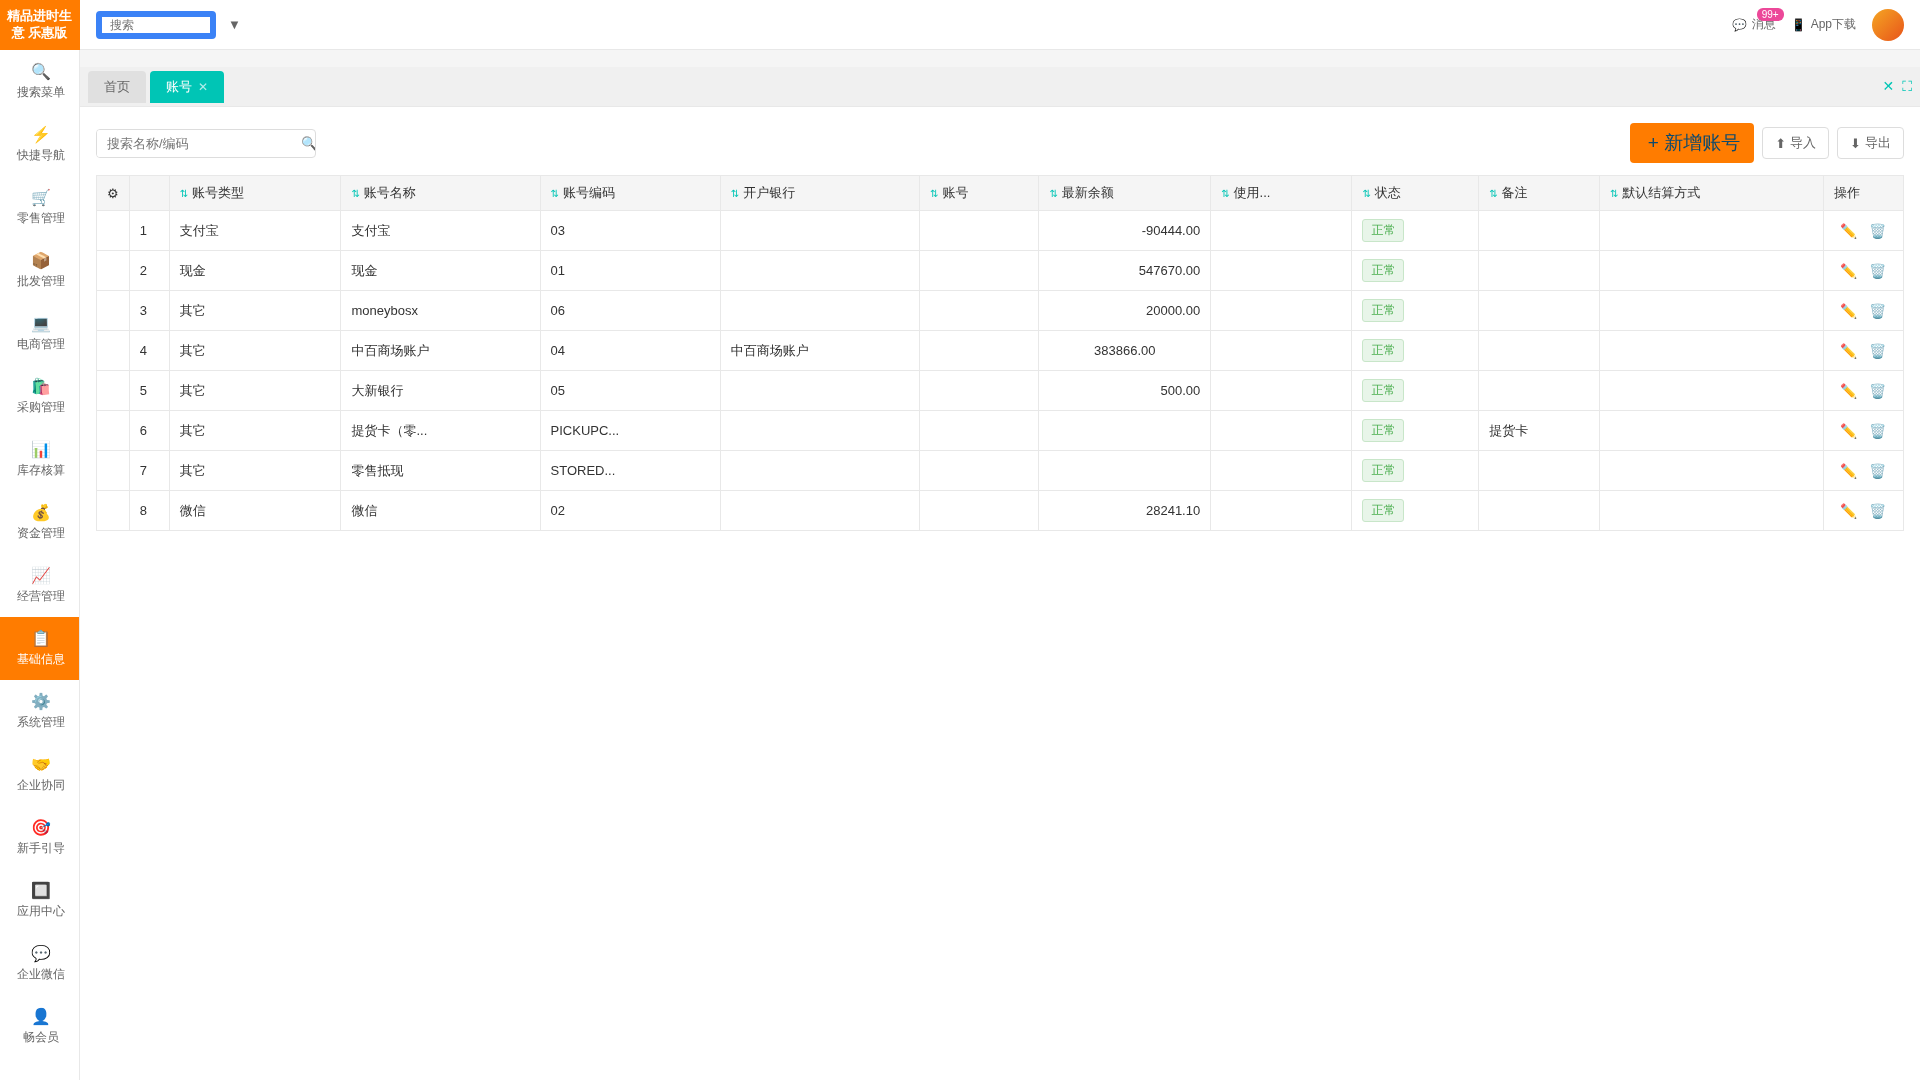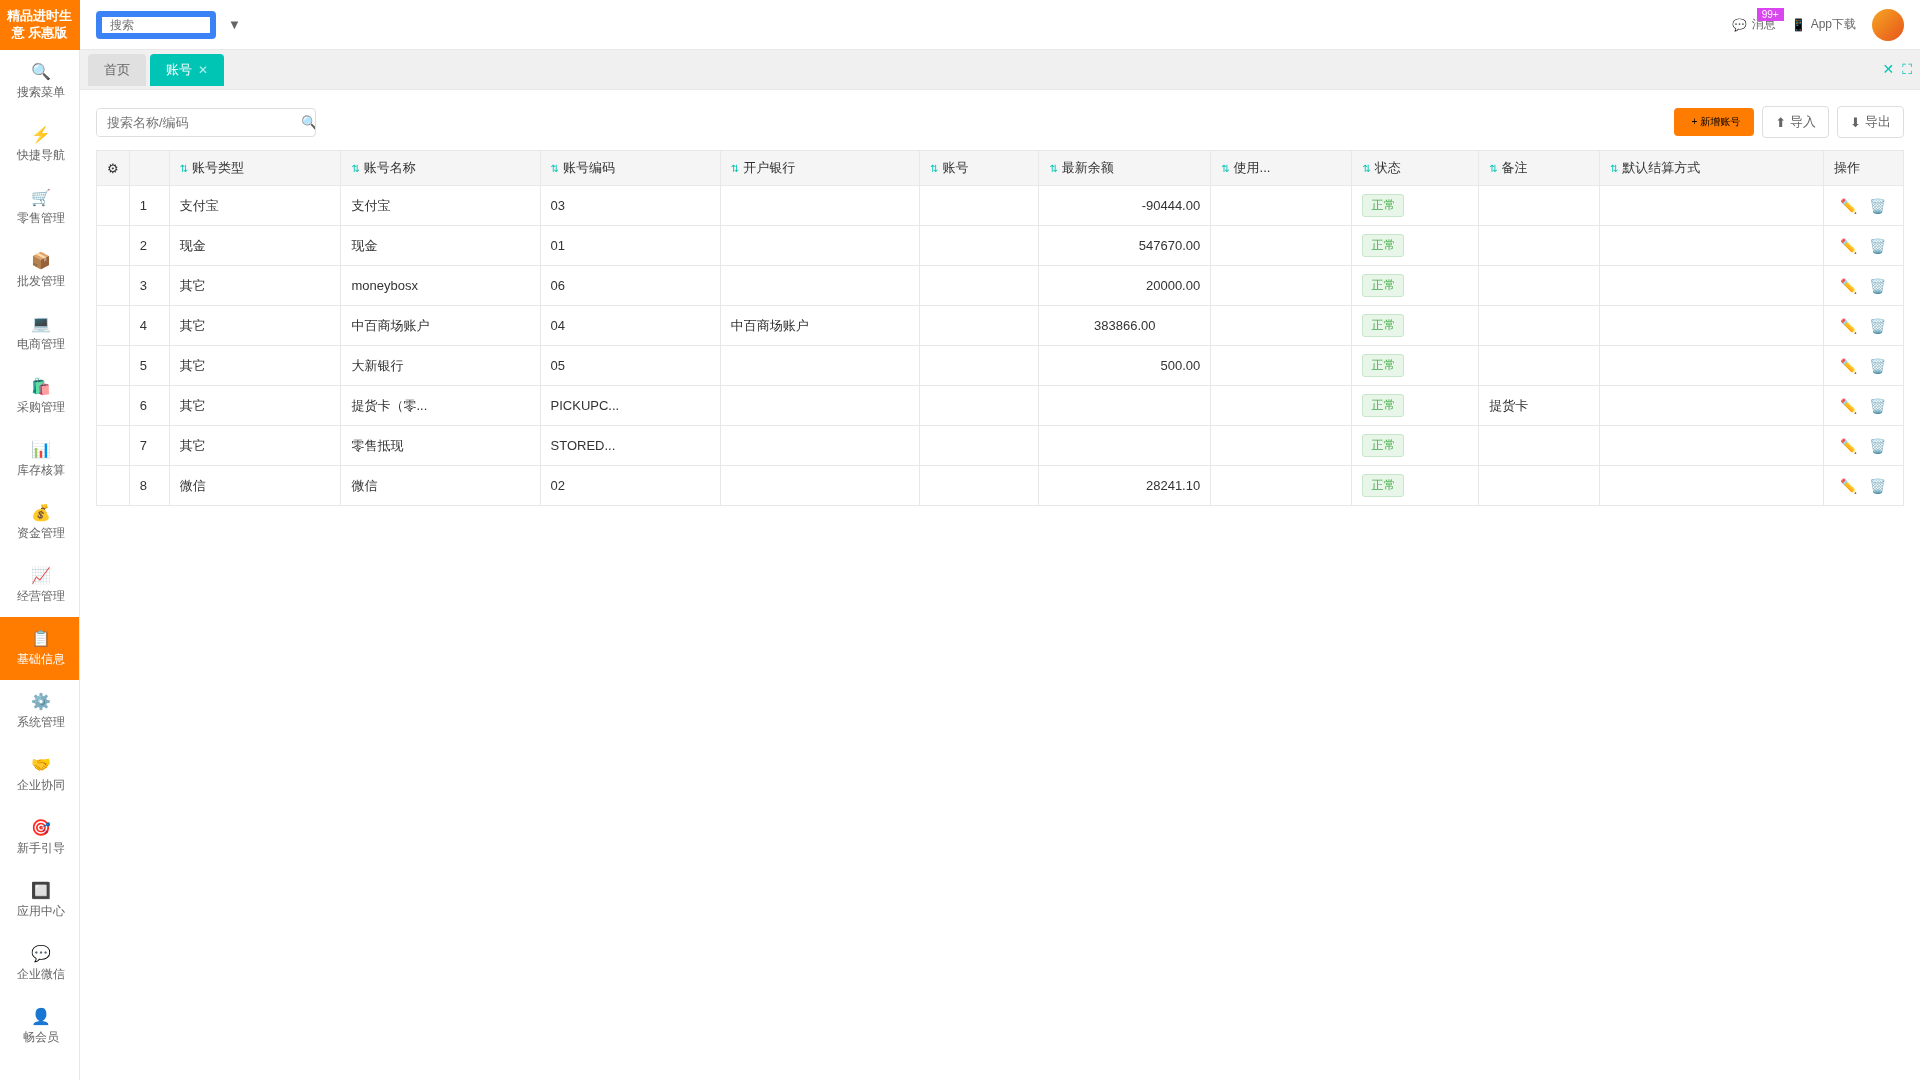--- a/index.html
+++ b/index.html
@@ -89,23 +89,23 @@
     .msg-btn {
       display: flex;
       align-items: center;
       gap: 4px;
       cursor: pointer;
       color: #666;
       font-size: 12px;
       position: relative;
     }
     .msg-badge {
-      background: #d946ef;
+      background: #ec4899;
       color: #fff;
-      border-radius: 0;
+      border-radius: 6px;
       font-size: 10px;
       padding: 1px 5px;
       position: absolute;
       top: -8px;
       right: -8px;
     }
     .app-download {
       display: flex;
       align-items: center;
       gap: 4px;
@@ -124,20 +124,21 @@
     
     .tab-bar {
       height: 40px;
       background: #f0f0f0;
       border-bottom: 1px solid #e8e8e8;
       display: flex;
       align-items: center;
       padding: 0 8px;
       gap: 4px;
       flex-shrink: 0;
+      margin-top: 17px;
     }
     .tab-item {
       height: 32px;
       padding: 0 16px;
       display: flex;
       align-items: center;
       gap: 6px;
       cursor: pointer;
       border-radius: 4px 4px 0 0;
       font-size: 13px;
@@ -202,26 +203,26 @@
       cursor: pointer;
       color: #999;
     }
     .toolbar-actions {
       display: flex;
       align-items: center;
       gap: 8px;
     }
     .btn-primary {
       background: #ff7c00;
-      color: #000000;
+      color: #0c4a6e;
       border: none;
       border-radius: 4px;
       padding: 7px 14px;
       cursor: pointer;
-      font-size: 10px;
+      font-size: 19px;
       display: flex;
       align-items: center;
       gap: 4px;
     }
     .btn-secondary {
       background: #fff;
       color: #666;
       border: 1px solid #ddd;
       border-radius: 4px;
       padding: 6px 12px;

